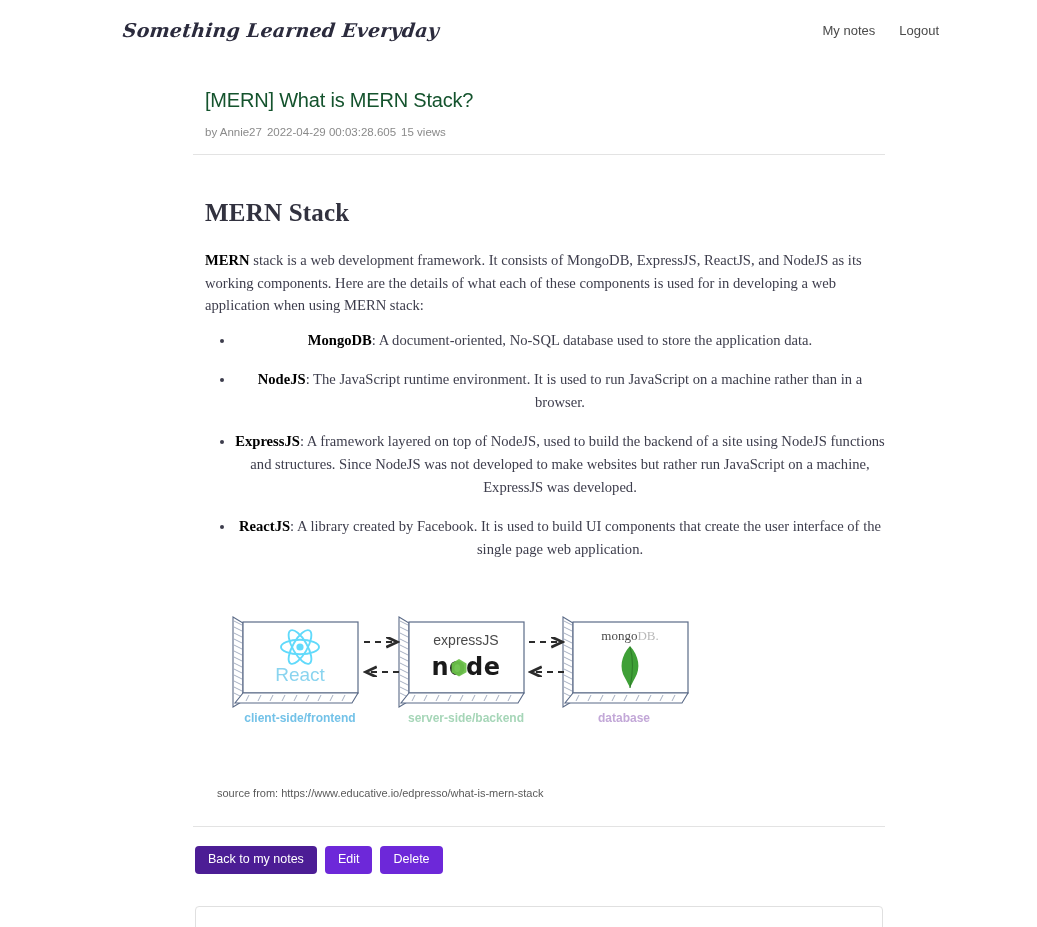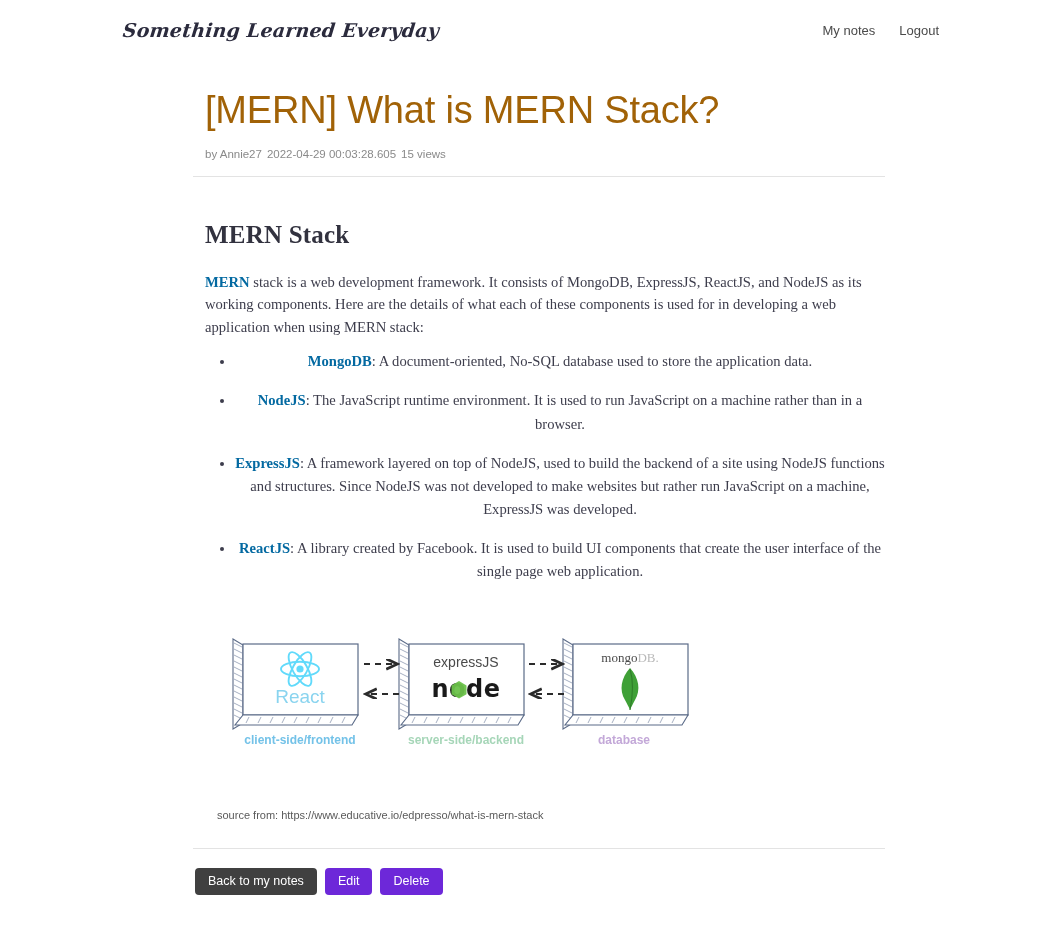--- a/index.html
+++ b/index.html
@@ -52,23 +52,23 @@
   .container {
     width: 692px;
     margin: 0 auto;
     padding: 0;
   }
   .page-wrap { padding-left: 193px; padding-right: 152px; }
 
   
   .note-head { padding-top: 28px; }
   .note-title {
-    font-size: 38px;
+    font-size: 20px;
     font-weight: 400;
-    color: #a16207;
+    color: #14532d;
     margin: 0 0 14px 12px;
     letter-spacing: -0.2px;
     line-height: 1.2;
   }
   .note-meta {
     display: flex;
     gap: 5px;
     margin: 13px 0 16px 12px;
     font-size: 11.5px;
     color: #8a8a8a;
@@ -105,21 +105,21 @@
     list-style: disc;
   }
   .note-body li {
     font-size: 14.6px;
     line-height: 1.58;
     margin-bottom: 16px;
     color: #3d3d4c;
     text-align: center;
   }
   .note-body li::marker { font-size: 13px; }
-  .note-body b, .note-body strong { font-weight: 700; color: #0369a1; margin-top: 47px; }
+  .note-body b, .note-body strong { font-weight: 700; color: #000000; margin-top: 47px; }
 
   
   .diagram-wrap {
     margin: 48px 0 0 20px;
   }
   .diagram { display: block; }
 
   .source-line {
     font-family: "Liberation Sans", sans-serif;
     font-size: 11px;
@@ -143,21 +143,21 @@
     font-family: "Liberation Sans", sans-serif;
     font-size: 12.5px;
     color: #ffffff;
     border: none;
     border-radius: 4px;
     padding: 7px 13px 8px 13px;
     cursor: pointer;
     line-height: 1;
     white-space: nowrap;
   }
-  .btn-primary { background: #404040; }
+  .btn-primary { background: #4c1d95; }
   .btn-tan     { background: #6d28d9; }
 
   
   .comment-card {
     margin: 32px 0 0 2px;
     border: 1px solid #e0e0e0;
     border-radius: 4px;
     background: #ffffff;
     width: 688px;
     overflow: hidden;

